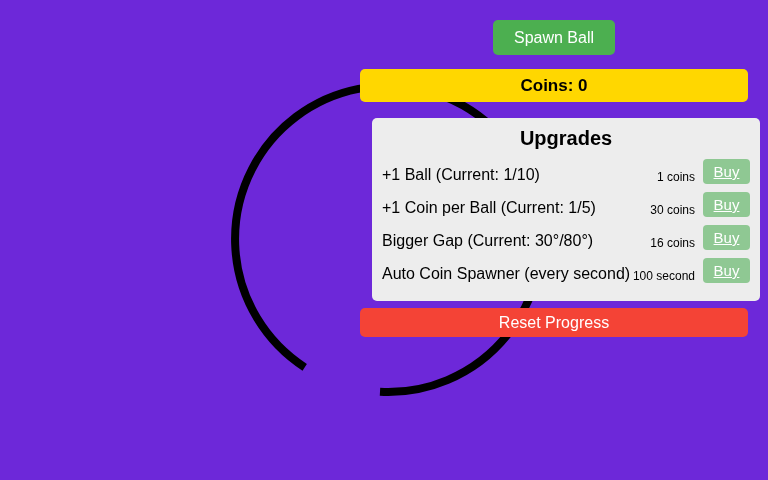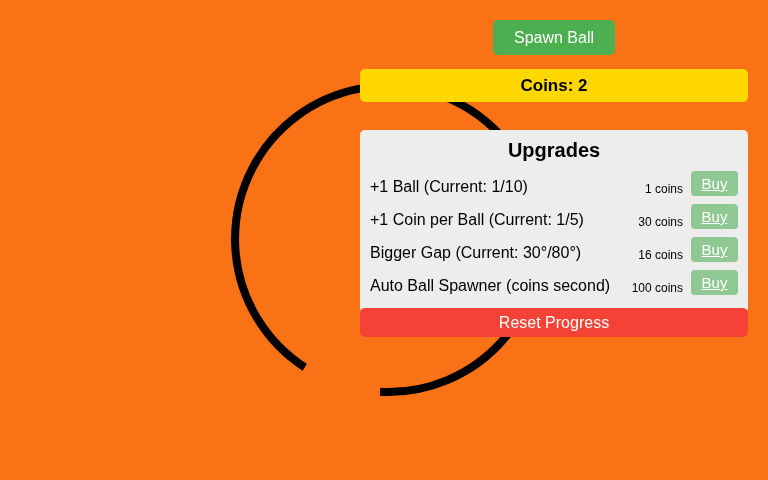--- a/index.html
+++ b/index.html
@@ -4,21 +4,21 @@
 <style>
   html, body { margin: 0; padding: 0; }
   body {
     font-family: "Liberation Sans", "DejaVu Sans", sans-serif;
     background: #ffffff;
   }
   .stage {
     position: relative;
     width: 768px;
     height: 480px;
-    background: #f97316;
+    background: #6d28d9;
     overflow: hidden;
   }
   .arena-svg {
     position: absolute;
     left: 0; top: 0;
     width: 768px; height: 480px;
     z-index: 1;
   }
   .btn {
     border: none;
@@ -48,28 +48,27 @@
     font-weight: bold;
     font-size: 17px;
     border-radius: 5px;
     display: flex;
     align-items: center;
     justify-content: center;
     z-index: 2;
   }
   .upgrades-panel {
     position: absolute;
-    left: 360px; top: 118px;
+    left: 372px; top: 118px;
     width: 388px; height: 183px;
     background: #ededed;
     border-radius: 5px;
     box-sizing: border-box;
     padding: 8px 10px;
     z-index: 2;
-    margin-top: 12px;
   }
   .upgrades-title {
     font-size: 20px;
     font-weight: bold;
     color: #000000;
     text-align: center;
     line-height: 24px;
     margin-bottom: 8px;
   }
   .upgrade-row {
@@ -116,21 +115,21 @@
 <body>
 
 <div class="stage">
 
   <svg class="arena-svg" viewBox="0 0 768 480" xmlns="http://www.w3.org/2000/svg">
     <path d="M 304.7 367.3 A 153 153 0 1 1 380.0 391.8" fill="none" stroke="#000000" stroke-width="8" stroke-linecap="butt"></path>
   </svg>
 
   <button class="btn spawn-btn" style="background: rgb(76, 175, 80);">Spawn Ball</button>
 
-  <div class="coins-banner" style="background: rgb(255, 215, 0);">Coins: 2</div>
+  <div class="coins-banner" style="background: rgb(255, 215, 0);">Coins: 0</div>
 
   <div class="upgrades-panel" style="background: rgb(237, 237, 237);">
 
     <div class="upgrades-title">Upgrades</div>
 
     <div class="upgrade-row">
       <span class="upgrade-label">+1 Ball (Current: 1/10)</span>
       <span class="upgrade-cost">1 coins</span>
       <button class="btn buy-btn" style="background: rgb(143, 200, 147);">Buy</button>
     </div>
@@ -141,22 +140,22 @@
       <button class="btn buy-btn" style="background: rgb(143, 200, 147);">Buy</button>
     </div>
 
     <div class="upgrade-row">
       <span class="upgrade-label">Bigger Gap (Current: 30°/80°)</span>
       <span class="upgrade-cost">16 coins</span>
       <button class="btn buy-btn" style="background: rgb(143, 200, 147);">Buy</button>
     </div>
 
     <div class="upgrade-row">
-      <span class="upgrade-label">Auto Ball Spawner (coins second)</span>
-      <span class="upgrade-cost">100 coins</span>
+      <span class="upgrade-label">Auto Coin Spawner (every second)</span>
+      <span class="upgrade-cost">100 second</span>
       <button class="btn buy-btn" style="background: rgb(143, 200, 147);">Buy</button>
     </div>
 
   </div>
 
   <button class="btn reset-btn" style="background: rgb(244, 67, 54);">Reset Progress</button>
 
 </div>
 
 </body></html>

